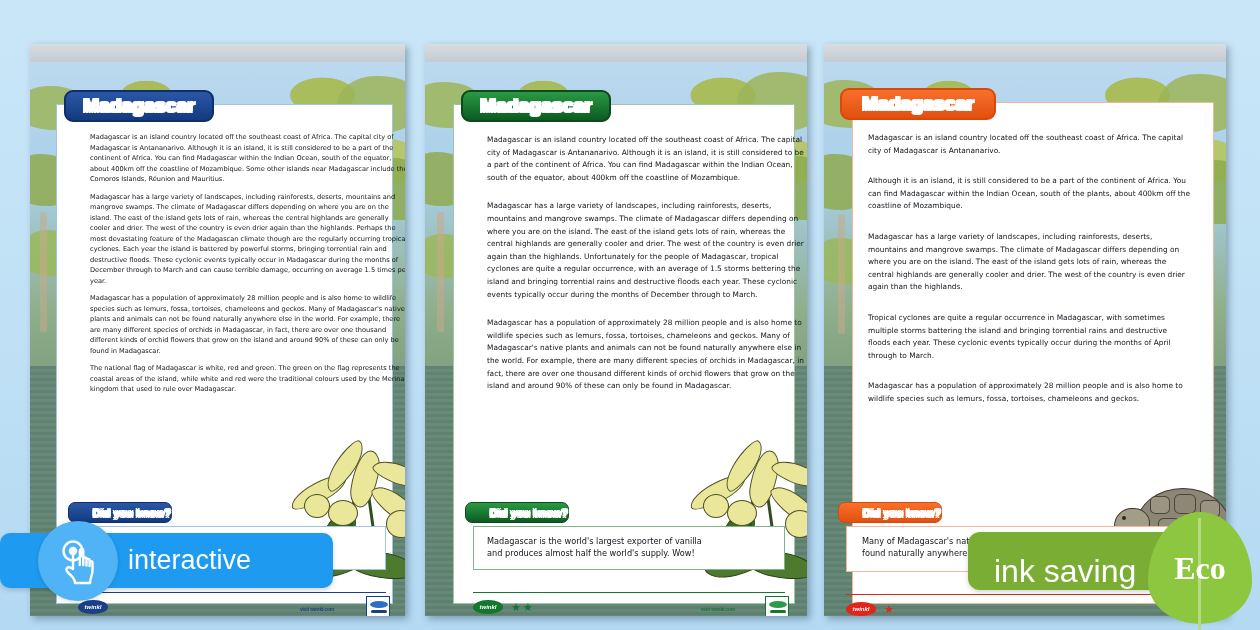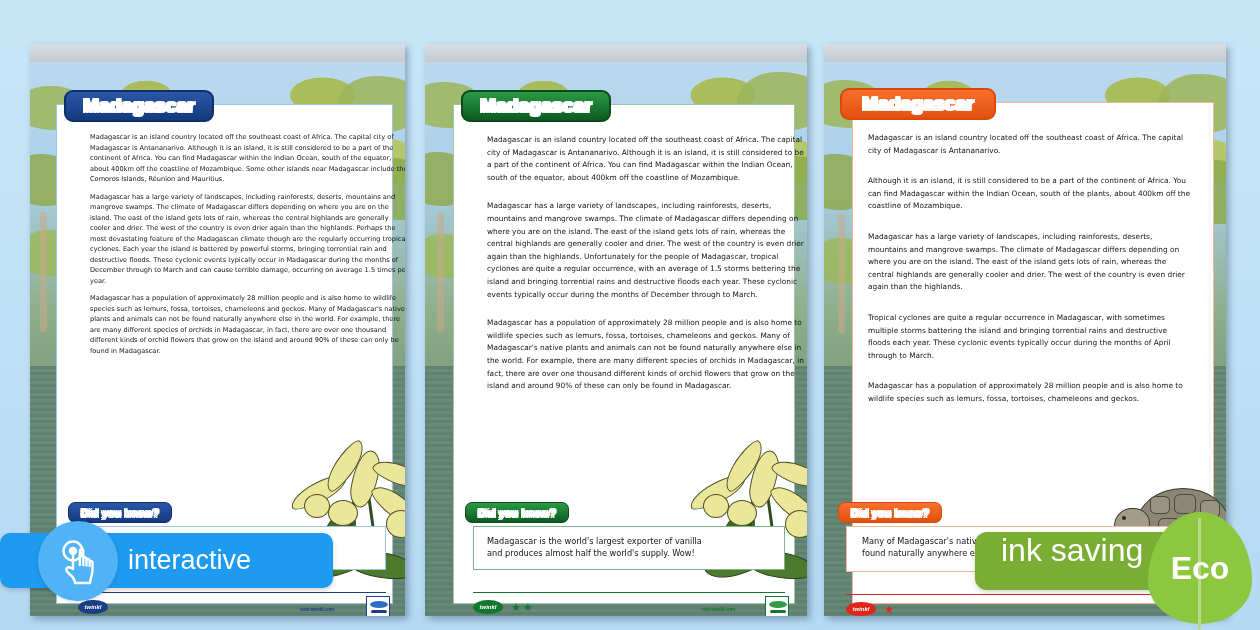--- a/index.html
+++ b/index.html
@@ -80,21 +80,21 @@
   .body-text {
     position:absolute;
     color:#12161c;
     font-family:"DejaVu Sans", sans-serif;
   }
   .body-text p { margin:0 0 7px 0; }
 
   
   .dyk-pill{
     position:absolute;
-    display:flex; align-items:center; justify-content:center;
+    display:flex; align-items:center; justify-content:flex-end;
     border-radius:7px;
     color:#fff; font-weight:bold; white-space:nowrap;
   }
   .dyk-pill span{
     text-shadow:-1.1px -1.1px 0 #fff,1.1px -1.1px 0 #fff,-1.1px 1.1px 0 #fff,1.1px 1.1px 0 #fff;
   }
   .dyk-box{
     position:absolute; background:#fff;
   }
   .dyk-text{
@@ -139,24 +139,23 @@
     font-weight:normal;
   }
   #interactive-circle{
     position:absolute; border-radius:50%;
     background:#4fb3f6; display:flex; align-items:center; justify-content:center;
     box-shadow:0 1px 4px rgba(0,0,0,.15);
   }
 
   
   #eco-badge{
-    position:absolute; display:flex; align-items:flex-start;
+    position:absolute; display:flex; align-items:flex-end;
     background:#7aad33; border-radius:12px;
     box-shadow:0 2px 5px rgba(0,0,0,.18);
-    margin-left:7px;
   }
   #eco-badge .ink{ color:#fff; }
   #leaf-shape{
     position:absolute;
     background:#8dc63f;
     border-radius:50% 50% 50% 50%/62% 62% 38% 38%;
     display:flex; align-items:center; justify-content:center;
   }
   #leaf-shape .eco{ color:#fff; font-weight:bold; position:relative; z-index:3; }
   #leaf-vein{ position:absolute; width:3px; background:#b7d98a; z-index:2; }
@@ -184,20 +183,21 @@
     </div>
 
     <div class="title-pill" id="s1-title" style="left:34px; top:46px; width:150px; height:32px; background:linear-gradient(180deg,#2a57a8,#123a7e); border:2px solid #0f2f68; font-size:19px;">
       <span>Madagascar</span>
     </div>
 
     <div class="body-text" style="left:60px; top:88px; width:320px; font-size:6.6px; line-height:10.5px;">
       <p>Madagascar is an island country located off the southeast coast of Africa. The capital city of Madagascar is Antananarivo. Although it is an island, it is still considered to be a part of the continent of Africa. You can find Madagascar within the Indian Ocean, south of the equator, about 400km off the coastline of Mozambique. Some other islands near Madagascar include the Comoros Islands, Réunion and Mauritius.</p>
       <p>Madagascar has a large variety of landscapes, including rainforests, deserts, mountains and mangrove swamps. The climate of Madagascar differs depending on where you are on the island. The east of the island gets lots of rain, whereas the central highlands are generally cooler and drier. The west of the country is even drier again than the highlands. Perhaps the most devastating feature of the Madagascan climate though are the regularly occurring tropical cyclones. Each year the island is battered by powerful storms, bringing torrential rain and destructive floods. These cyclonic events typically occur in Madagascar during the months of December through to March and can cause terrible damage, occurring on average 1.5 times per year.</p>
       <p>Madagascar has a population of approximately 28 million people and is also home to wildlife species such as lemurs, fossa, tortoises, chameleons and geckos. Many of Madagascar's native plants and animals can not be found naturally anywhere else in the world. For example, there are many different species of orchids in Madagascar, in fact, there are over one thousand different kinds of orchid flowers that grow on the island and around 90% of these can only be found in Madagascar.</p>
+      <p>The national flag of Madagascar is white, red and green. The green on the flag represents the coastal areas of the island, while white and red were the traditional colours used by the Merina kingdom that used to rule over Madagascar.</p>
     </div>
 
     <div class="flower-wrap" style="left:268px; top:404px; width:130px; height:150px;">
       <div class="leafshape" style="left:6px; top:96px; width:74px; height:30px; transform:rotate(-16deg);"></div>
       <div class="leafshape" style="left:48px; top:104px; width:70px; height:26px; transform:rotate(12deg);"></div>
       <div class="leafshape" style="left:24px; top:60px; width:30px; height:62px; background:#3f6a26; transform:rotate(22deg);"></div>
       <div class="stem" style="left:52px; top:30px; width:3px; height:90px; transform:rotate(6deg);"></div>
       <div class="stem" style="left:72px; top:28px; width:3px; height:80px; transform:rotate(-8deg);"></div>
       <div class="petal" style="left:-10px; top:34px; width:62px; height:20px; transform:rotate(-24deg);"></div>
       <div class="petal" style="left:18px; top:8px; width:58px; height:20px; transform:rotate(-52deg);"></div>
@@ -356,18 +356,18 @@
                L40.5 27.5 C40.5 25.6 37.6 25.6 37.6 27.5 L37.6 31
                L37.6 25.5 C37.6 23.4 34.5 23.4 34.5 25.5 L34.5 30.5
                L34.5 24 C34.5 21.8 31.3 21.8 31.3 24 L31.3 30
                L31.3 16 C31.3 13.6 27.8 13.6 27.8 16 L27.8 30" fill="none" stroke="#ffffff" stroke-width="2.4" stroke-linejoin="round" stroke-linecap="round"></path>
     </svg>
   </div>
 
   <div id="eco-badge" style="left:968px; top:532px; width:260px; height:58px; padding-left:26px;">
     <span class="ink" style="font-size:32px;">ink saving</span>
   </div>
-  <div id="leaf-shape" style="left:1148px; top:512px; width:104px; height:112px;">
+  <div id="leaf-shape" style="left:1148px; top:512px; width:104px; height:112px;font-family:Liberation Serif, serif;">
     <div id="leaf-vein" style="left:50px; top:6px; height:118px;"></div>
     <span class="eco" style="font-size:32px;">Eco</span>
   </div>
 
 </div>
 
 </body></html>

